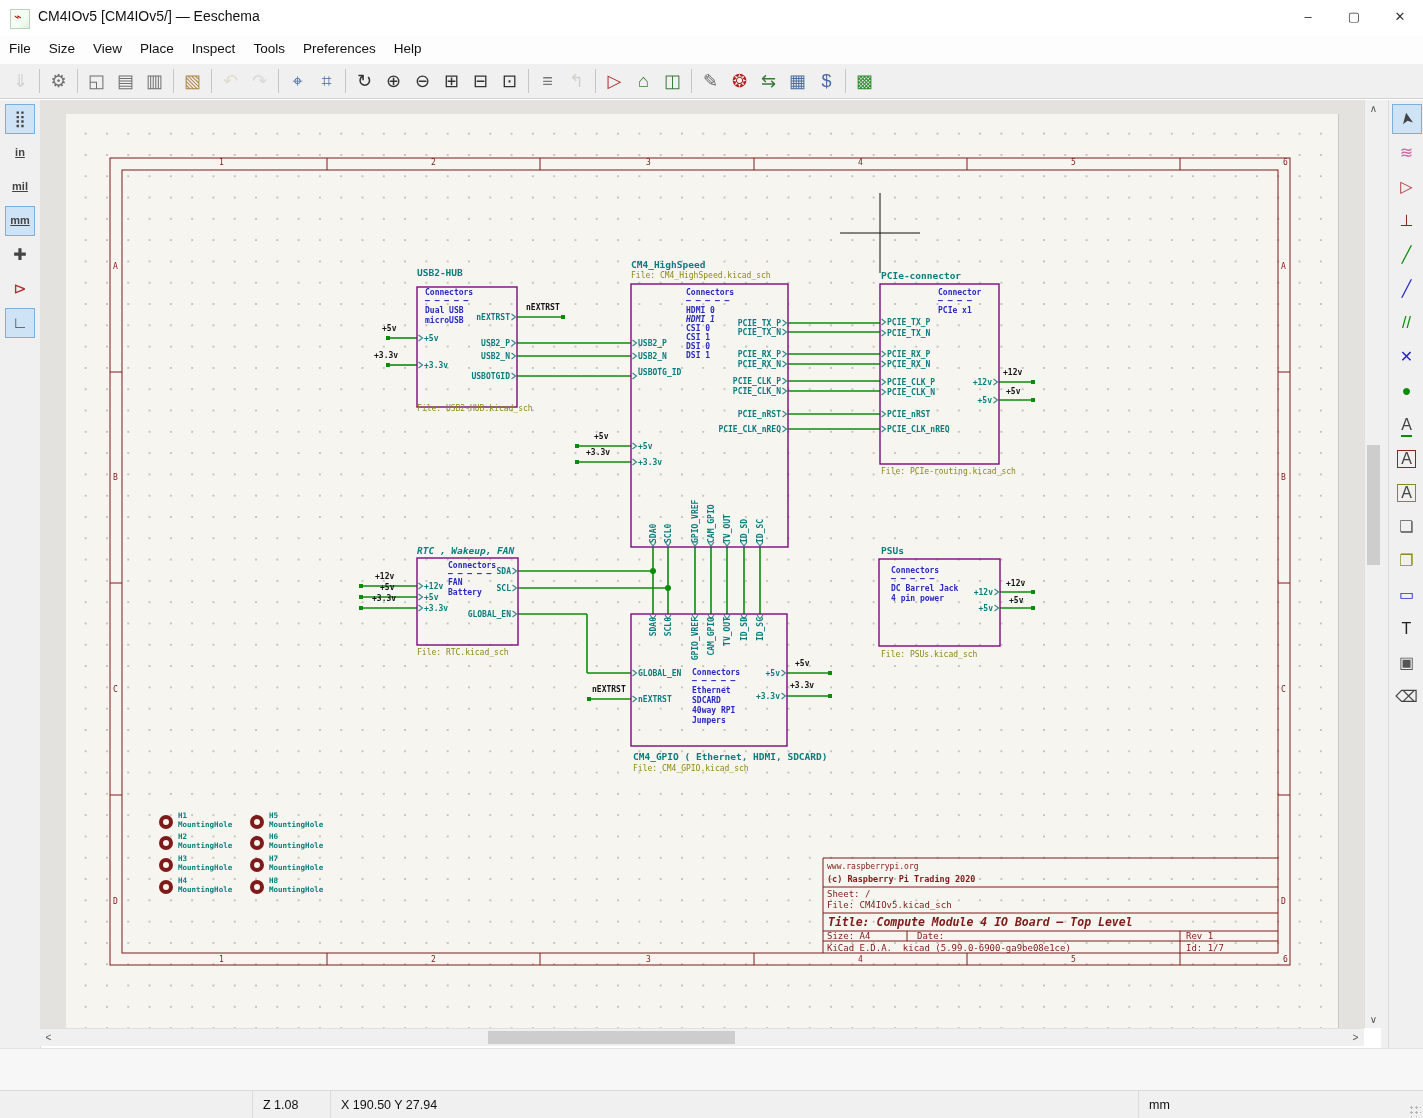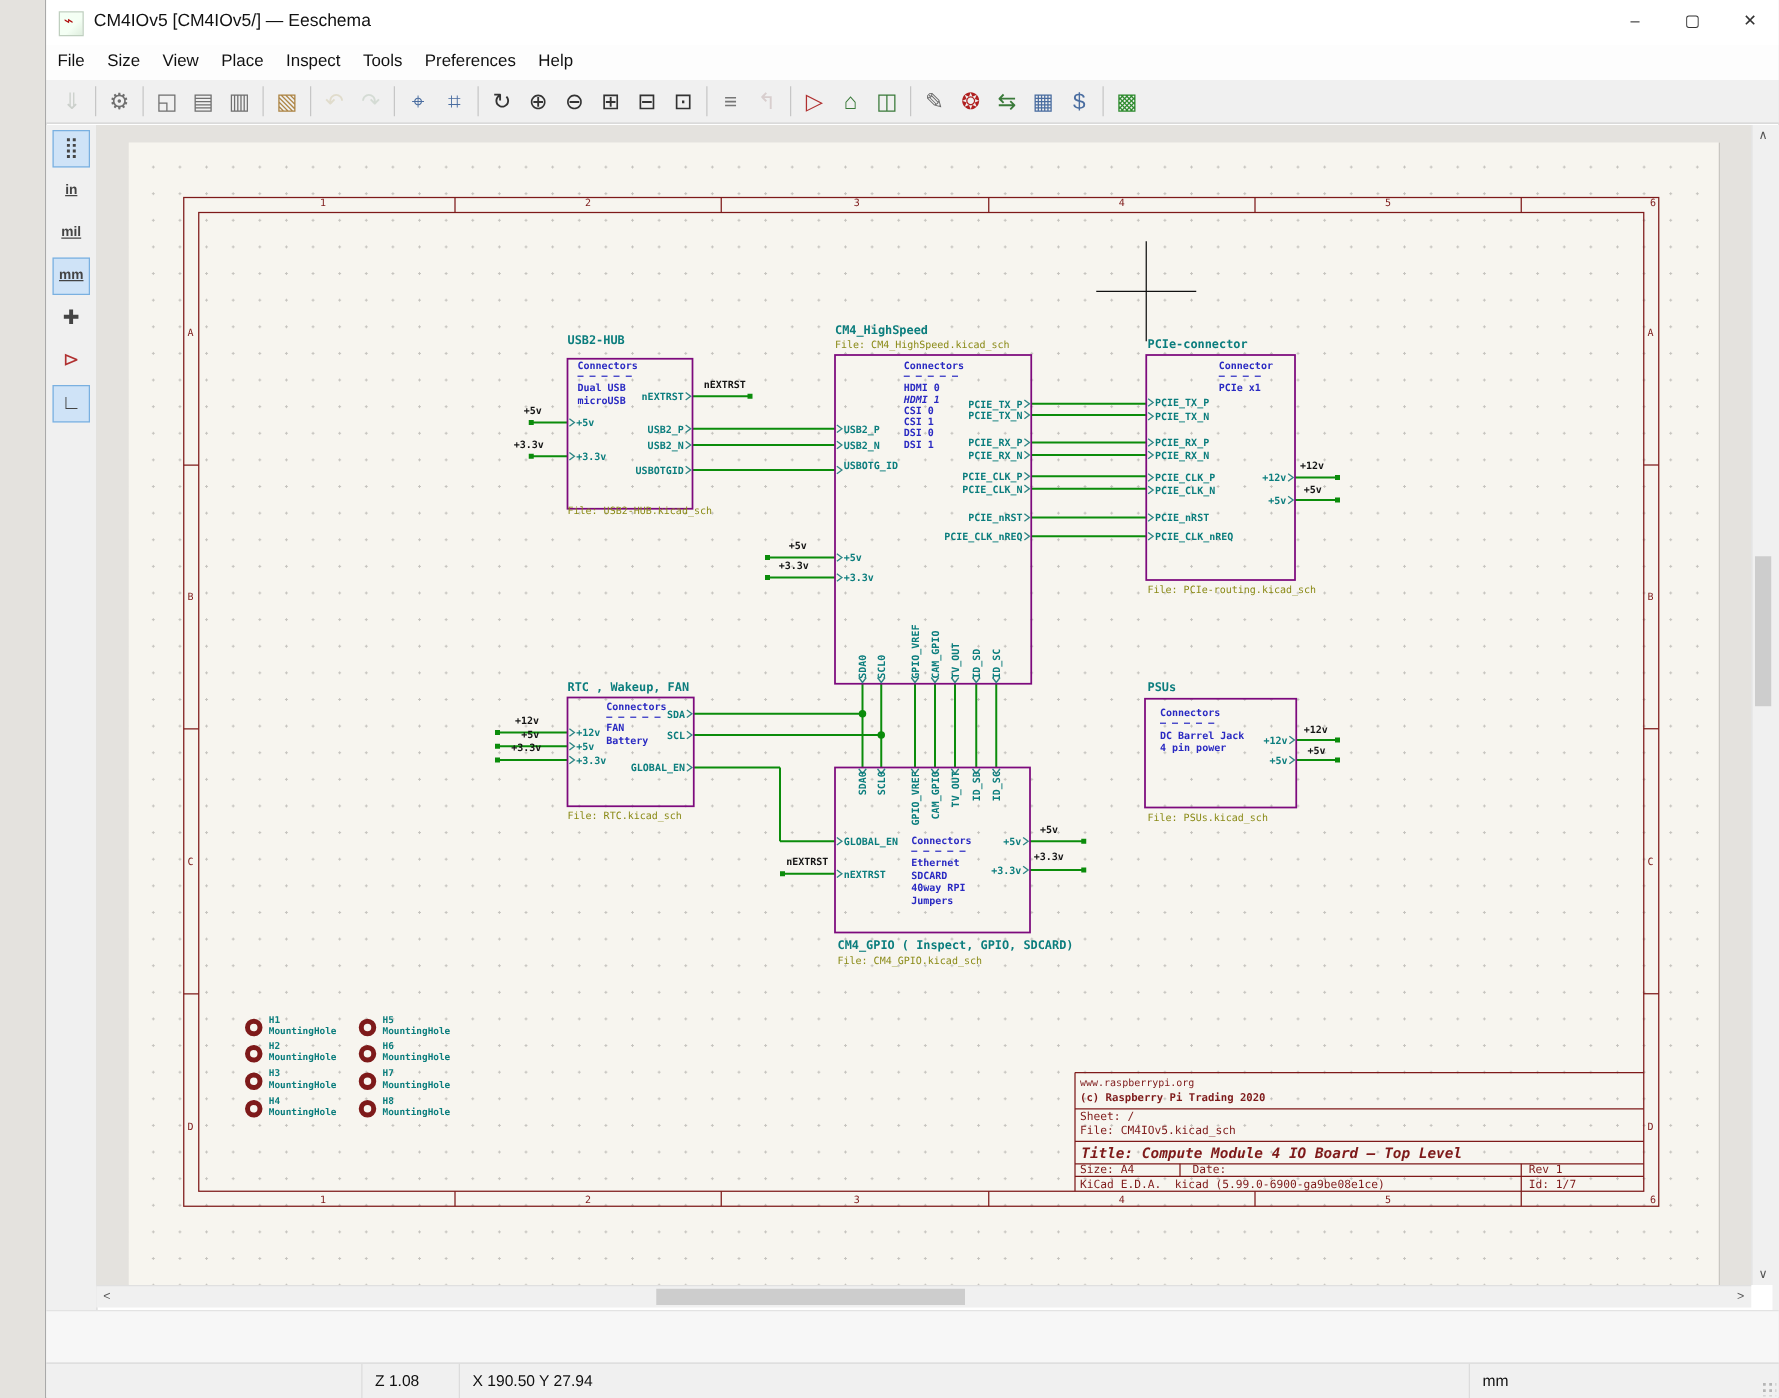--- a/index.html
+++ b/index.html
@@ -1,17 +1,17 @@
 <!DOCTYPE html>
 <html><head>
 <meta charset="utf-8">
 <style>
   html,body{margin:0;padding:0;width:1423px;height:1118px;overflow:hidden;
     font-family:"Liberation Sans",sans-serif;background:#e4e2de;}
-  #win{position:absolute;inset:0;background:#fff;outline:1px solid #a9a9a9;margin-left:37px;}
+  #win{position:absolute;inset:0;background:#fff;outline:1px solid #a9a9a9;}
   
   #titlebar{position:absolute;left:0;top:0;width:100%;height:36px;background:#fff;}
   #appicon{position:absolute;left:10px;top:9px;width:18px;height:18px;border:1px solid #bfcfbf;
     background:linear-gradient(135deg,#f4fff4 60%,#dfeede);}
   #appicon:before{content:"⌁";position:absolute;left:3px;top:-1px;font-size:13px;color:#b01010;}
   #wintitle{position:absolute;left:38px;top:8px;font-size:14px;color:#111;}
   .wbtn{position:absolute;top:0;width:46px;height:34px;text-align:center;line-height:34px;
     font-size:13px;color:#333;}
   
   #menubar{position:absolute;left:0;top:36px;width:100%;height:28px;background:#fdfdfd;}
@@ -328,41 +328,41 @@
       <div class="schtxt sch-pin" style="left: 887px; top: 318px;">PCIE_TX_P</div>
       <div class="schtxt sch-pin" style="left: 887px; top: 329px;">PCIE_TX_N</div>
       <div class="schtxt sch-pin" style="left: 887px; top: 350px;">PCIE_RX_P</div>
       <div class="schtxt sch-pin" style="left: 887px; top: 360px;">PCIE_RX_N</div>
       <div class="schtxt sch-pin" style="left: 887px; top: 378px;">PCIE_CLK_P</div>
       <div class="schtxt sch-pin" style="left: 887px; top: 388px;">PCIE_CLK_N</div>
       <div class="schtxt sch-pin" style="left: 887px; top: 410px;">PCIE_nRST</div>
       <div class="schtxt sch-pin" style="left: 887px; top: 425px;">PCIE_CLK_nREQ</div>
       <div class="schtxt sch-pin r" style="left: 902px; top: 378px; width: 90px;">+12v</div>
       <div class="schtxt sch-pin r" style="left: 902px; top: 396px; width: 90px;">+5v</div>
-      <div class="schtxt sch-sheetname" style="left: 417px; top: 545px;">RTC , Wakeup, FAN</div>
+      <div class="schtxt sch-sheetname" style="left: 417px; top: 545px; font-style: italic;">RTC , Wakeup, FAN</div>
       <div class="schtxt sch-file" style="left: 417px; top: 648px;">File: RTC.kicad_sch</div>
       <div class="schtxt sch-text" style="left: 448px; top: 561px;">Connectors</div>
       <div class="schtxt sch-text" style="left: 448px; top: 569px;">– – – – –</div>
       <div class="schtxt sch-text" style="left: 448px; top: 578px;">FAN</div>
       <div class="schtxt sch-text" style="left: 448px; top: 588px;">Battery</div>
       <div class="schtxt sch-pin" style="left: 424px; top: 582px;">+12v</div>
       <div class="schtxt sch-pin" style="left: 424px; top: 593px;">+5v</div>
       <div class="schtxt sch-pin" style="left: 424px; top: 604px;">+3.3v</div>
       <div class="schtxt sch-pin r" style="left: 421px; top: 567px; width: 90px;">SDA</div>
       <div class="schtxt sch-pin r" style="left: 421px; top: 584px; width: 90px;">SCL</div>
       <div class="schtxt sch-pin r" style="left: 421px; top: 610px; width: 90px;">GLOBAL_EN</div>
       <div class="schtxt sch-sheetname" style="left: 881px; top: 545px;">PSUs</div>
       <div class="schtxt sch-file" style="left: 881px; top: 650px;">File: PSUs.kicad_sch</div>
       <div class="schtxt sch-text" style="left: 891px; top: 566px;">Connectors</div>
       <div class="schtxt sch-text" style="left: 891px; top: 574px;">– – – – –</div>
       <div class="schtxt sch-text" style="left: 891px; top: 584px;">DC Barrel Jack</div>
       <div class="schtxt sch-text" style="left: 891px; top: 594px;">4 pin power</div>
       <div class="schtxt sch-pin r" style="left: 903px; top: 588px; width: 90px;">+12v</div>
       <div class="schtxt sch-pin r" style="left: 903px; top: 604px; width: 90px;">+5v</div>
-      <div class="schtxt sch-sheetname" style="left: 633px; top: 751px;">CM4_GPIO ( Inspect, GPIO, SDCARD)</div>
+      <div class="schtxt sch-sheetname" style="left: 633px; top: 751px;">CM4_GPIO ( Ethernet, HDMI, SDCARD)</div>
       <div class="schtxt sch-file" style="left: 633px; top: 764px;">File: CM4_GPIO.kicad_sch</div>
       <div class="schtxt sch-text" style="left: 692px; top: 668px;">Connectors</div>
       <div class="schtxt sch-text" style="left: 692px; top: 676px;">– – – – –</div>
       <div class="schtxt sch-text" style="left: 692px; top: 686px;">Ethernet</div>
       <div class="schtxt sch-text" style="left: 692px; top: 696px;">SDCARD</div>
       <div class="schtxt sch-text" style="left: 692px; top: 706px;">40way RPI</div>
       <div class="schtxt sch-text" style="left: 692px; top: 716px;">Jumpers</div>
       <div class="schtxt sch-pin" style="left: 638px; top: 669px;">GLOBAL_EN</div>
       <div class="schtxt sch-pin" style="left: 638px; top: 695px;">nEXTRST</div>
       <div class="schtxt sch-pin r" style="left: 690px; top: 669px; width: 90px;">+5v</div>

